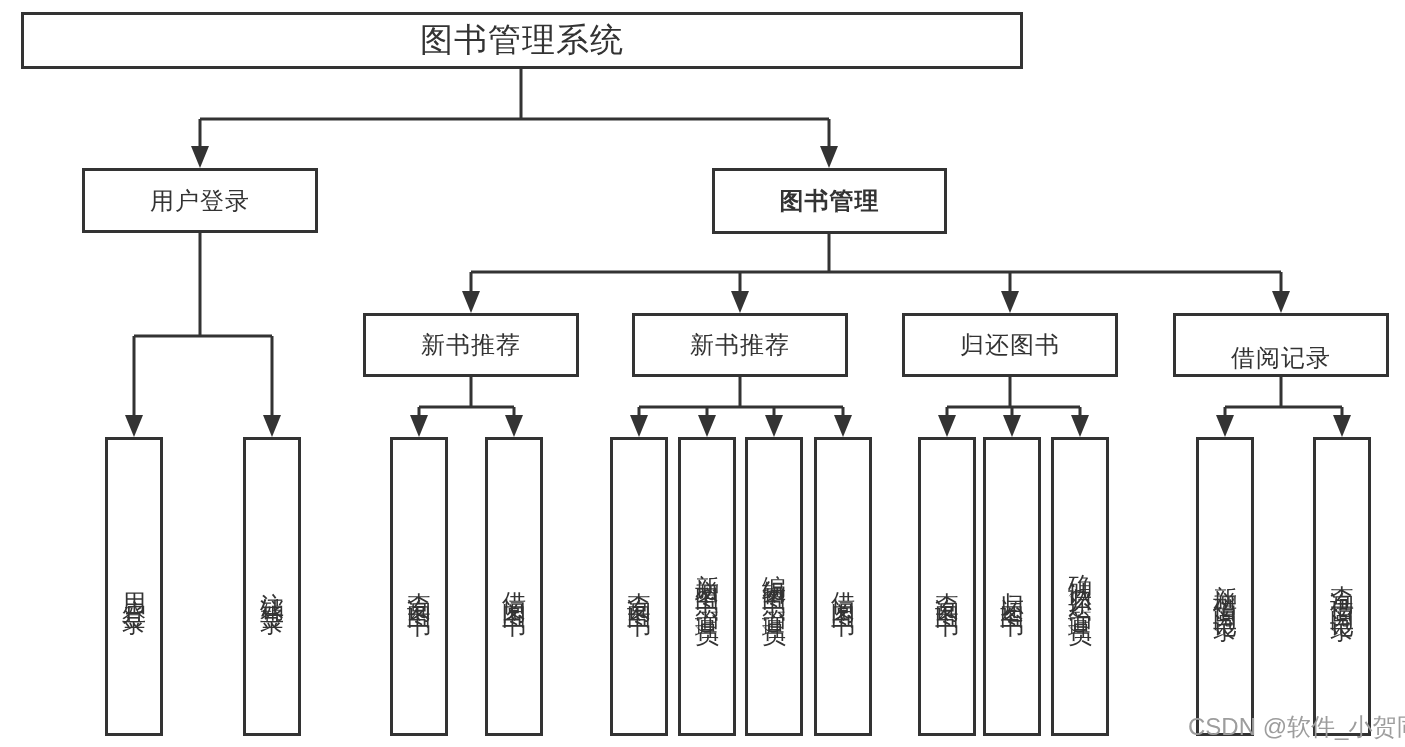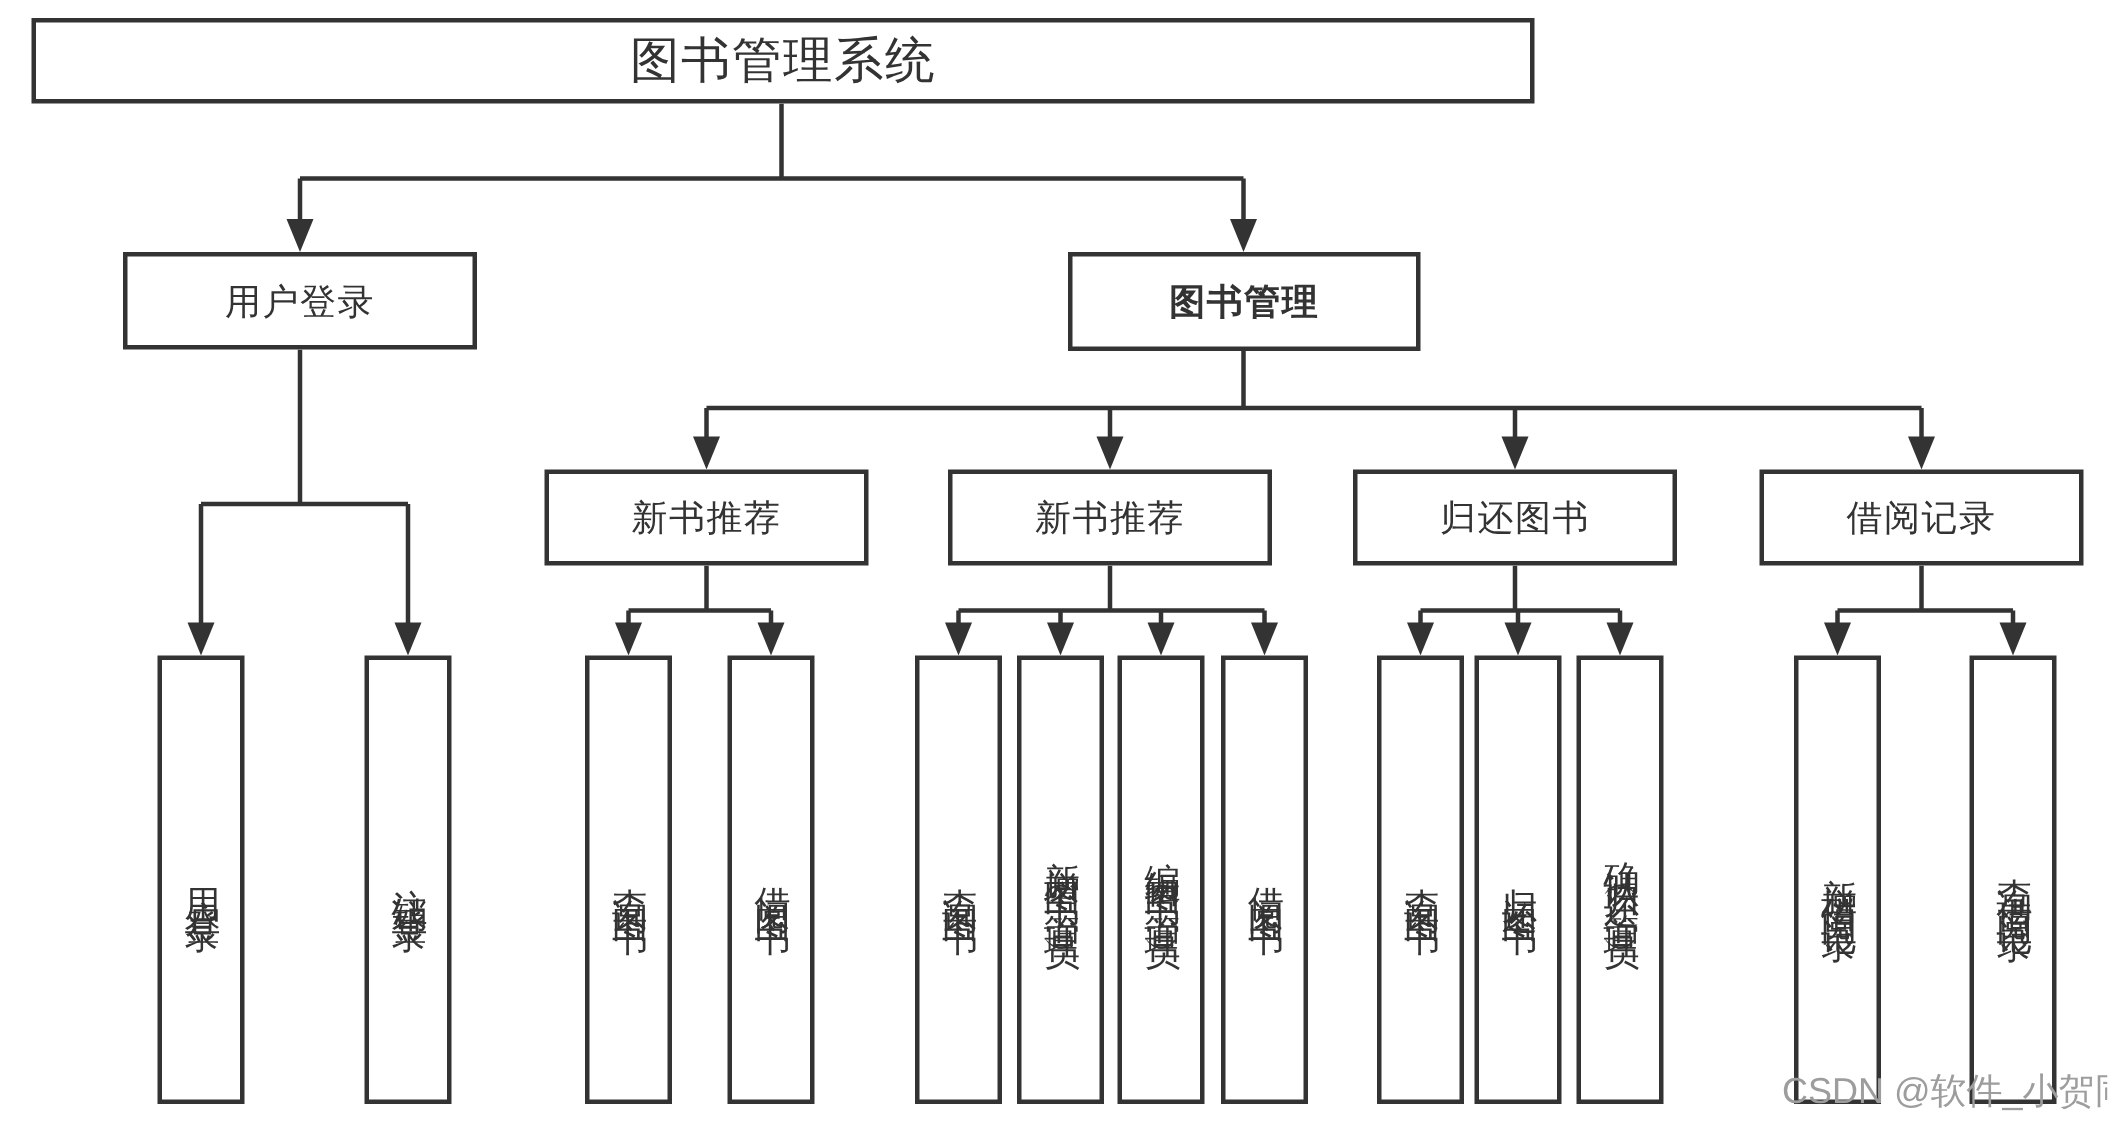--- a/index.html
+++ b/index.html
@@ -91,21 +91,21 @@
 
   <div class="node branch-node" style="left:363px;top:313px;width:216px;height:64px;text-align:right;">
     <span>新书推荐</span>
   </div>
   <div class="node branch-node" style="left:632px;top:313px;width:216px;height:64px;">
     <span>新书推荐</span>
   </div>
   <div class="node branch-node" style="left:902px;top:313px;width:216px;height:64px;">
     <span>归还图书</span>
   </div>
-  <div class="node branch-node" style="left:1173px;top:313px;width:216px;height:64px;">
+  <div class="node branch-node" style="left:1173px;top:313px;width:216px;height:64px;align-items:flex-end;">
     <span>借阅记录</span>
   </div>
 
   <div class="node leaf" style="left:105px;top:437px;width:58px;height:299px;">
     <span>用户登录</span>
   </div>
   <div class="node leaf" style="left:243px;top:437px;width:58px;height:299px;">
     <span>注销登录</span>
   </div>
 

